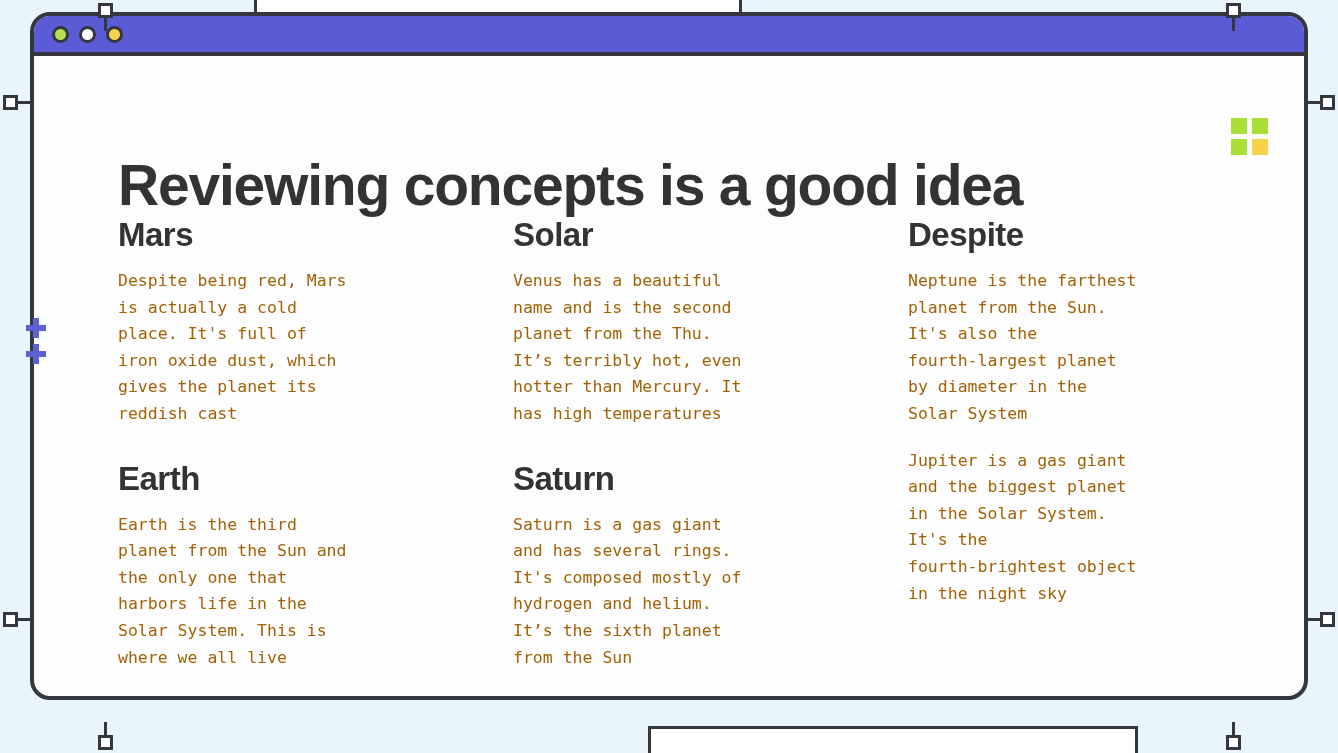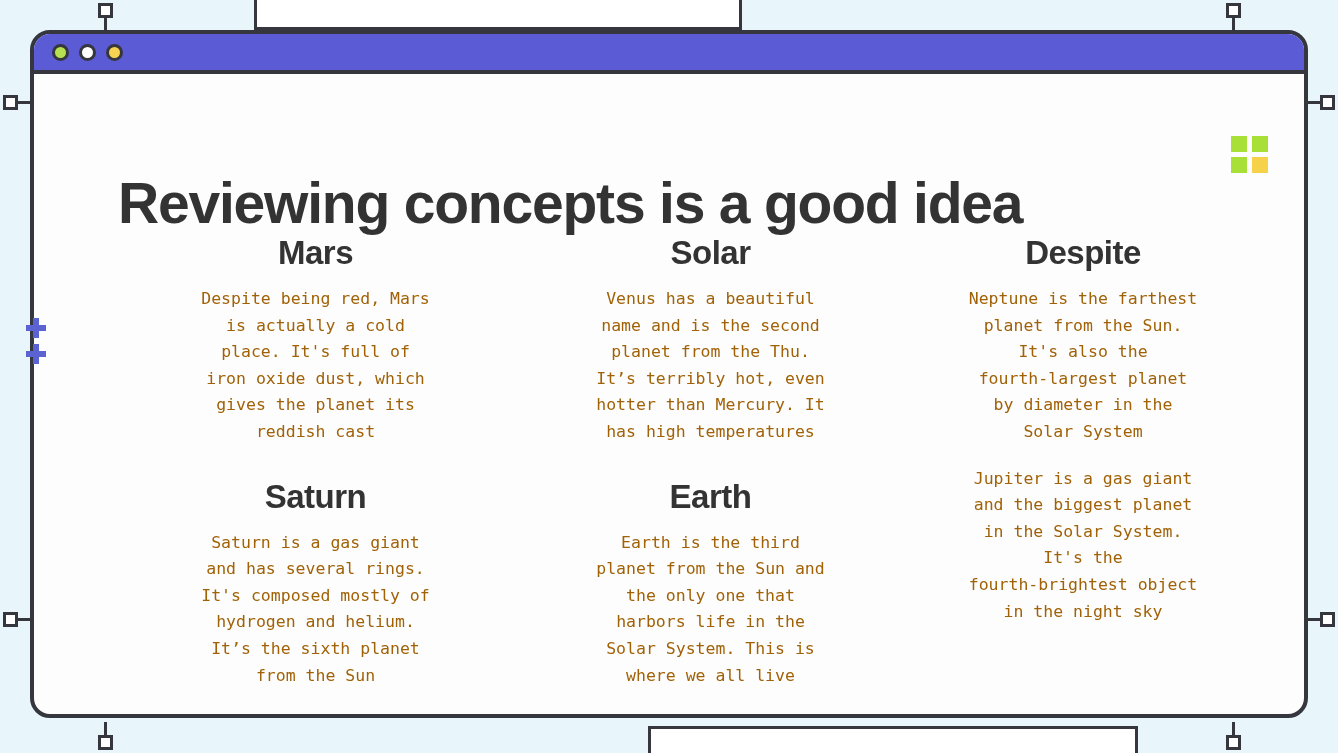--- a/index.html
+++ b/index.html
@@ -44,29 +44,28 @@
     top: 726px;
     width: 490px;
     height: 70px;
     border-bottom: none;
   }
 
   
   #slide-card {
     position: absolute;
     left: 30px;
-    top: 30px;
+    top: 12px;
     width: 1278px;
     height: 688px;
     box-sizing: border-box;
     border: 4px solid #35363e;
     border-radius: 20px;
     background: #fdfdfd;
     overflow: hidden;
-    text-align: center;
   }
 
   
   #slide-titlebar {
     position: relative;
     height: 40px;
     background: #5b5bd6;
     border-bottom: 4px solid #35363e;
     display: flex;
     align-items: center;
@@ -239,40 +238,40 @@
           <h2 class="planet-name">Despite</h2>
           <p class="planet-desc">Neptune is the farthest
 planet from the Sun.
 It's also the
 fourth-largest planet
 by diameter in the
 Solar System</p>
         </div>
 
         <div class="planet-block">
+          <h2 class="planet-name">Earth</h2>
+          <p class="planet-desc">Earth is the third
+planet from the Sun and
+the only one that
+harbors life in the
+Solar System. This is
+where we all live</p>
+        </div>
+
+        <div class="planet-block">
           <h2 class="planet-name">Saturn</h2>
           <p class="planet-desc">Saturn is a gas giant
 and has several rings.
 It's composed mostly of
 hydrogen and helium.
 It’s the sixth planet
 from the Sun</p>
         </div>
 
         <div class="planet-block">
-          <h2 class="planet-name">Earth</h2>
-          <p class="planet-desc">Earth is the third
-planet from the Sun and
-the only one that
-harbors life in the
-Solar System. This is
-where we all live</p>
-        </div>
-
-        <div class="planet-block">
           <p class="planet-desc">Jupiter is a gas giant
 and the biggest planet
 in the Solar System.
 It's the
 fourth-brightest object
 in the night sky</p>
         </div>
 
       </div>
 

